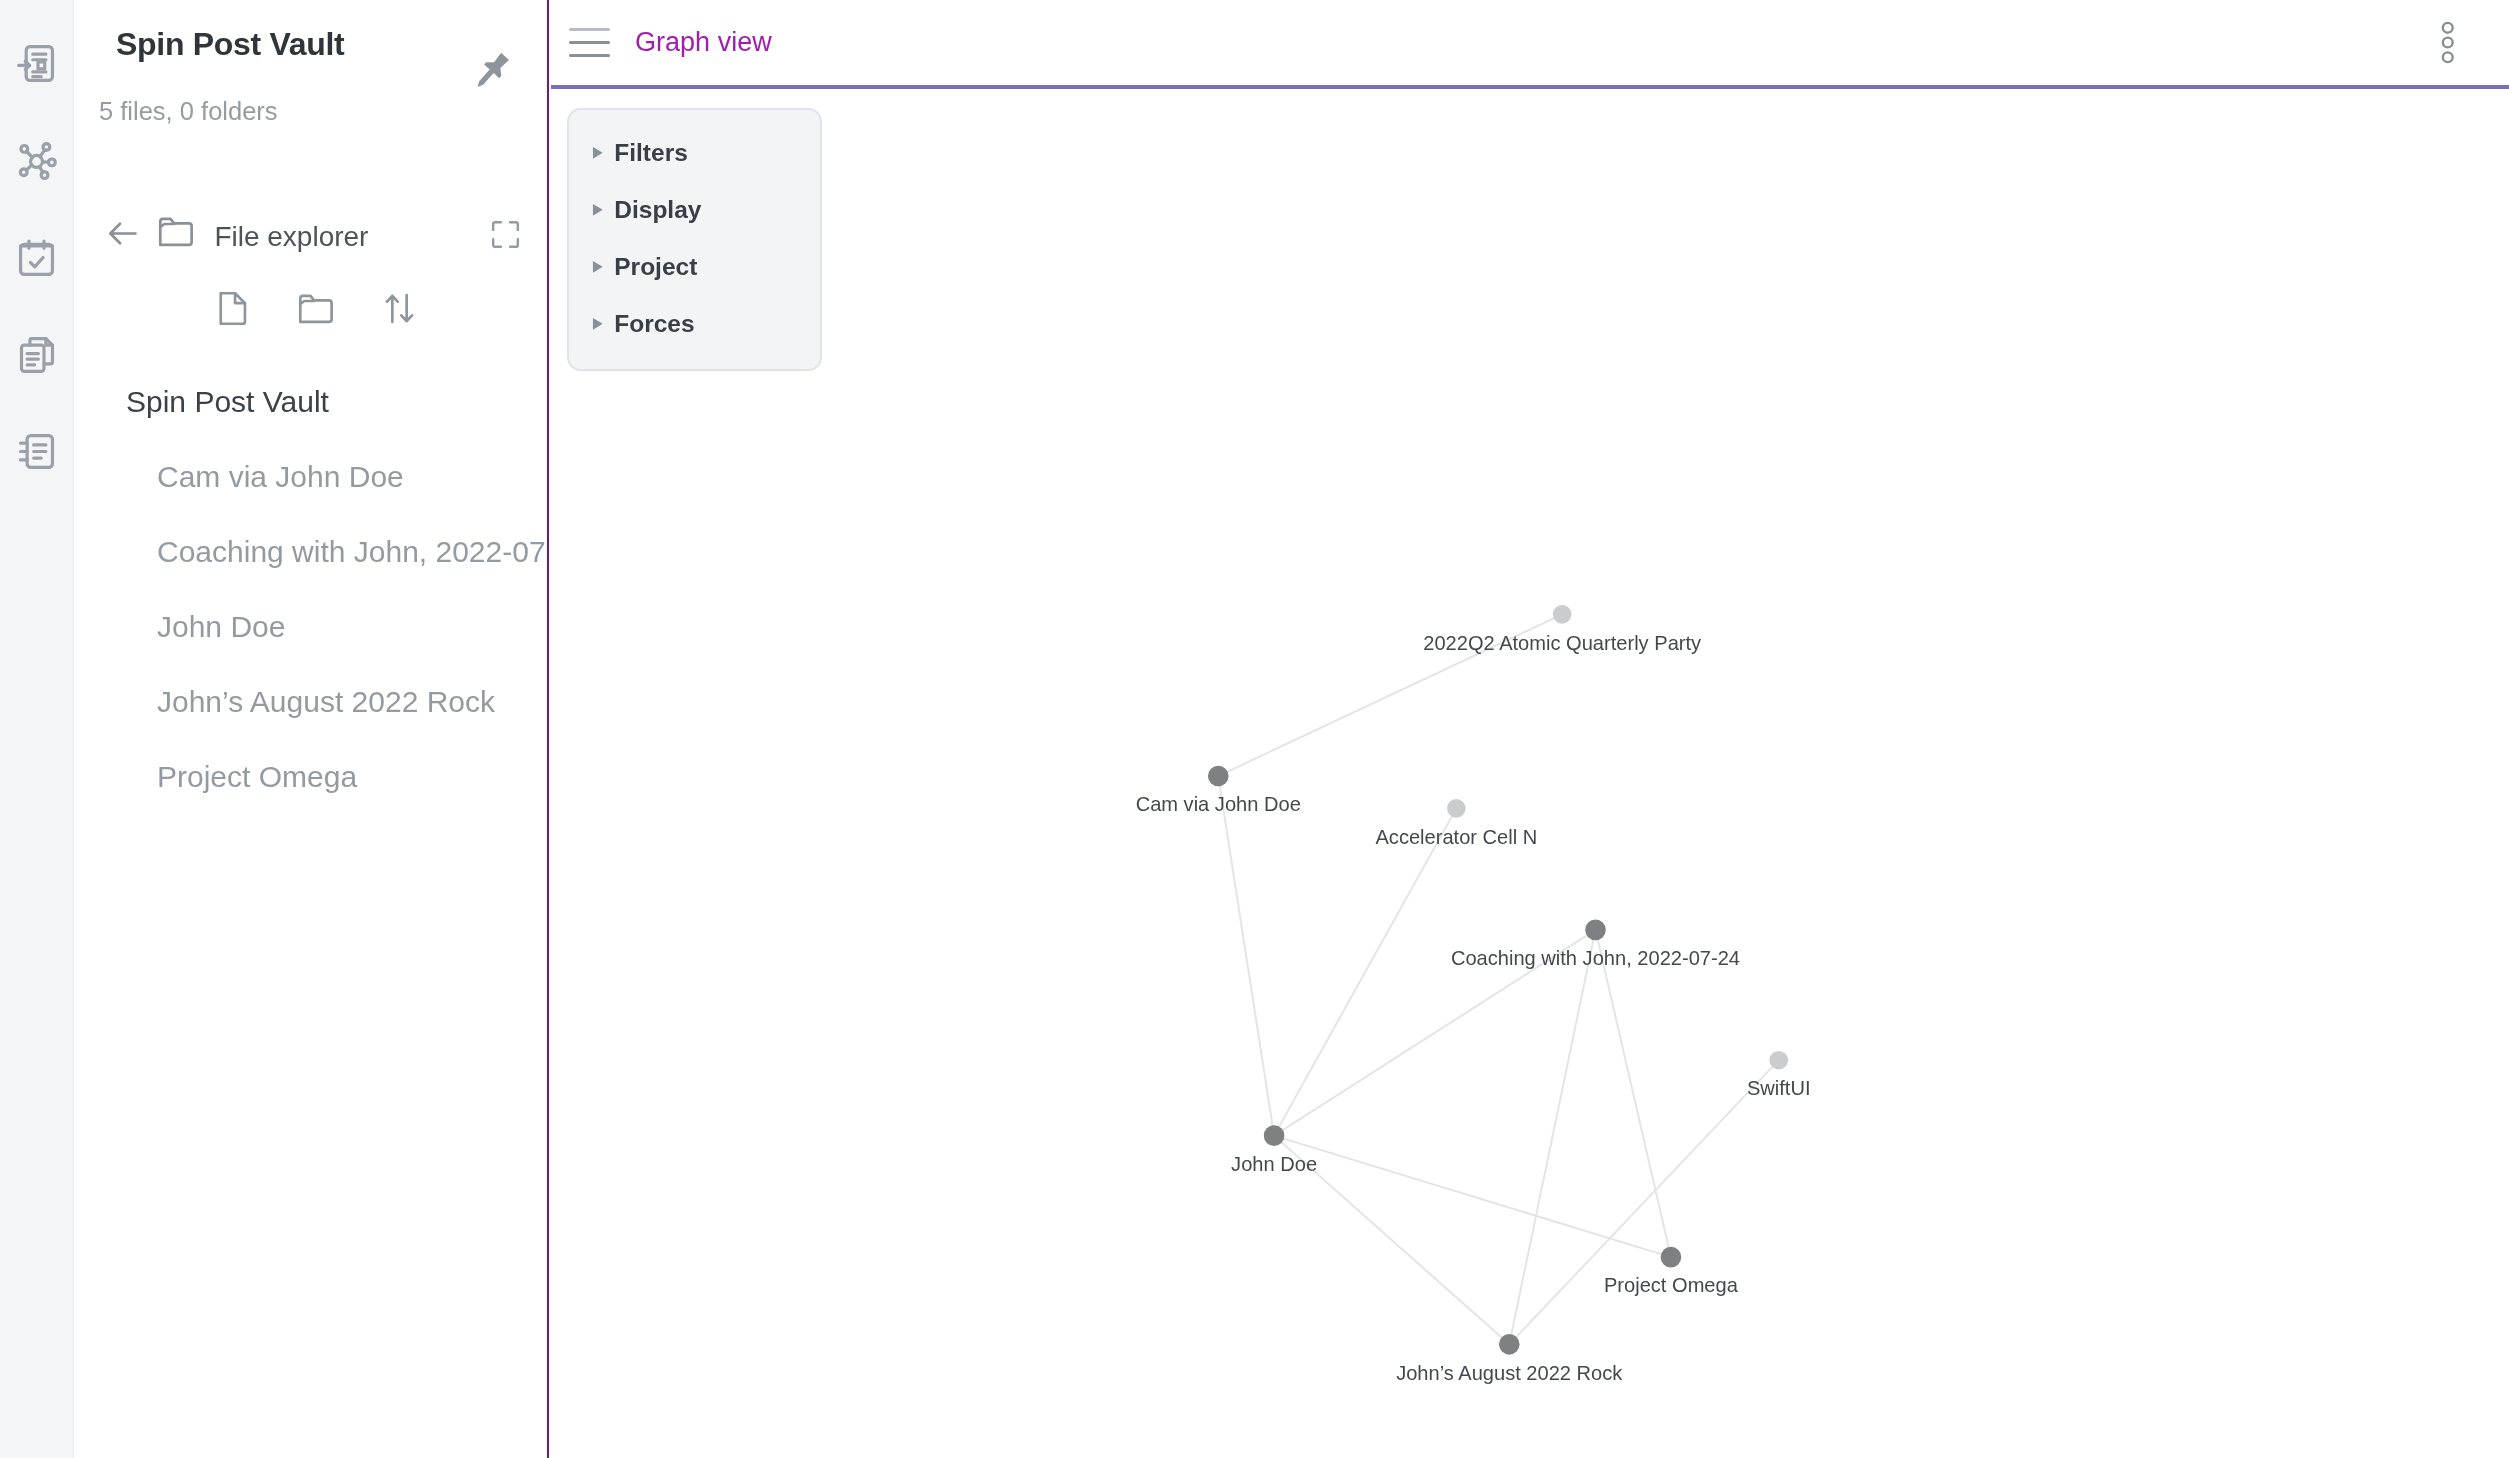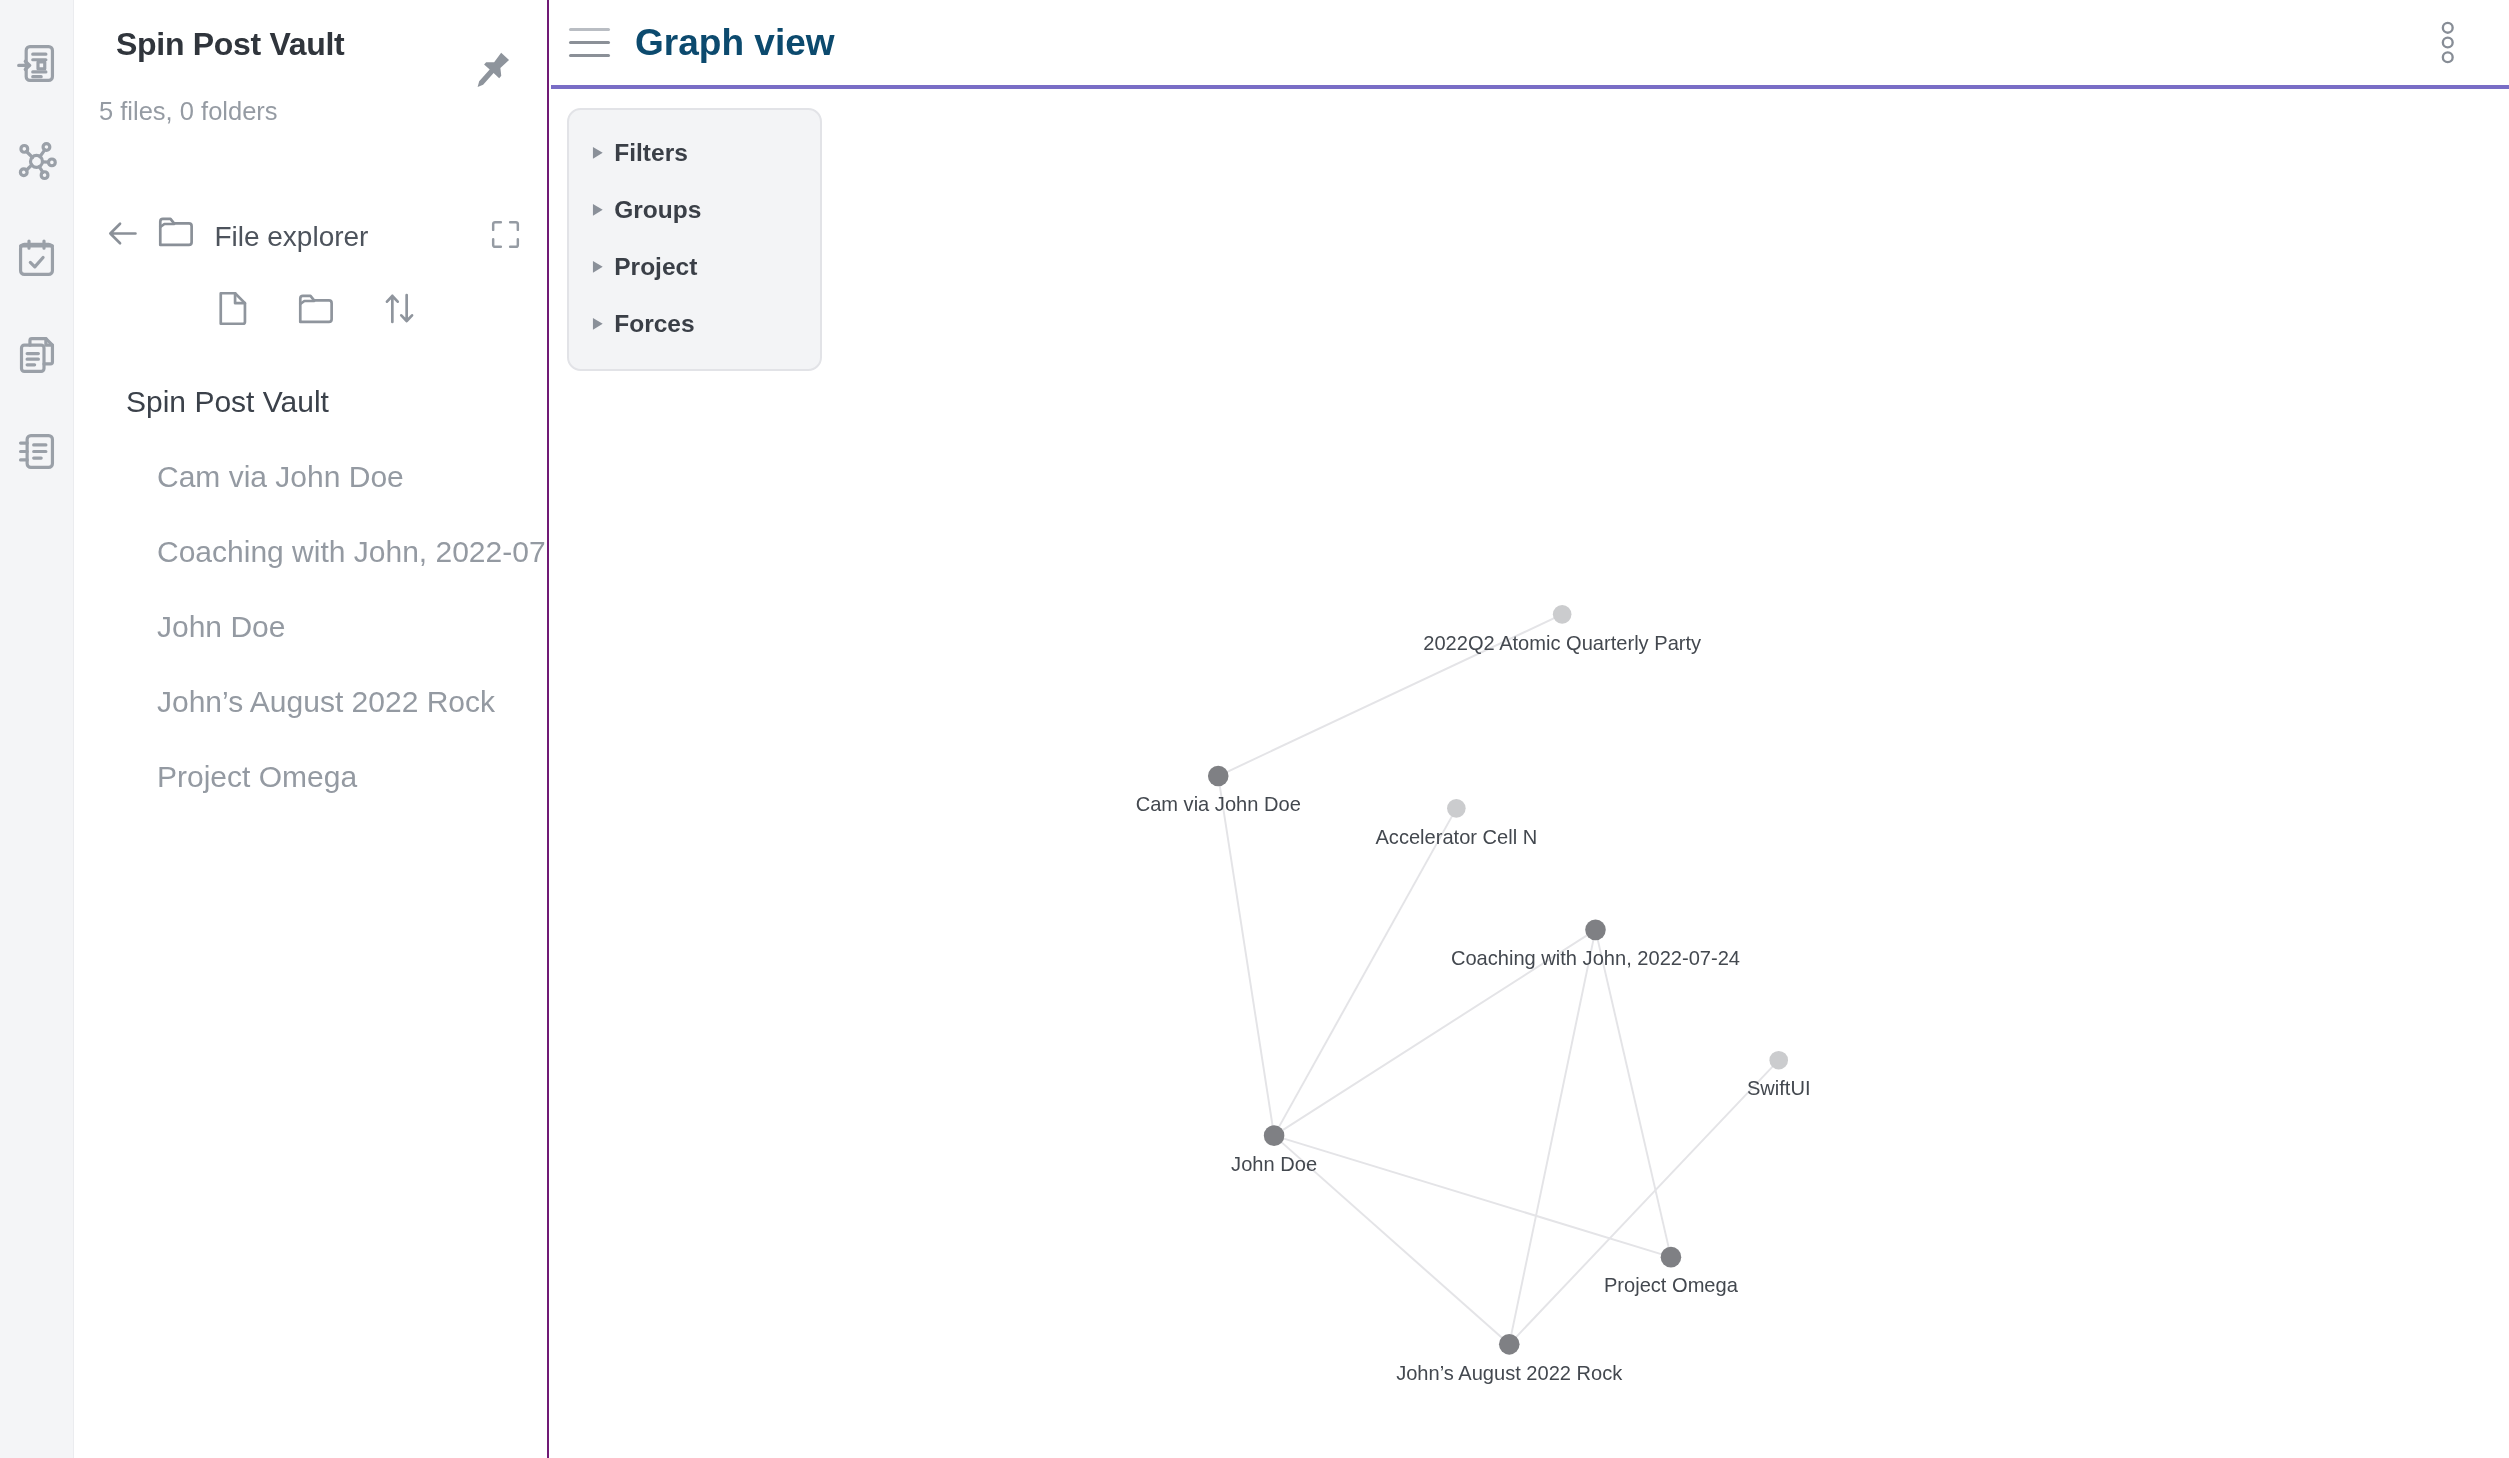--- a/index.html
+++ b/index.html
@@ -61,21 +61,21 @@
   .main-header{
     position:absolute;left:551px;top:0;right:0;height:85px;background:#fff;
     border-bottom:4.9px solid #796dc6;z-index:2;display:flex;align-items:center;
   }
   .hamburger{
     margin-left:17.6px;width:41px;height:33px;border:none;background:none;padding:2px 0;
     display:flex;flex-direction:column;justify-content:space-between;cursor:pointer;
   }
   .hamburger span{display:block;height:3.4px;border-radius:2px;background:#8b9097}
   .hamburger span:first-child{background:#b9bdc3}
-  .main-title{margin-left:25.5px;font-size:37px;font-weight:700;color:#0c4a6e}
+  .main-title{margin-left:25.5px;font-size:27px;font-weight:400;color:#a21caf}
   .more-btn{
     position:absolute;right:49px;top:15.7px;width:25.5px;height:55px;
     border:none;background:none;padding:0;color:#878d96;cursor:pointer;
   }
 
   
   .controls-panel{
     position:absolute;left:567px;top:108px;width:255px;height:263px;
     background:#f3f4f6;border:2px solid #e2e3e7;border-radius:13.7px;
     z-index:5;box-sizing:border-box;padding-top:14.7px;
@@ -248,21 +248,21 @@
       <div class="section">
         <svg class="tri" width="12.7" height="15.7" viewBox="0 0 13 16">
           <polygon points="2,2 12,8 2,14" fill="currentColor"></polygon>
         </svg>
         <span class="lbl">Filters</span>
       </div>
       <div class="section">
         <svg class="tri" width="12.7" height="15.7" viewBox="0 0 13 16">
           <polygon points="2,2 12,8 2,14" fill="currentColor"></polygon>
         </svg>
-        <span class="lbl">Groups</span>
+        <span class="lbl">Display</span>
       </div>
       <div class="section">
         <svg class="tri" width="12.7" height="15.7" viewBox="0 0 13 16">
           <polygon points="2,2 12,8 2,14" fill="currentColor"></polygon>
         </svg>
         <span class="lbl">Project</span>
       </div>
       <div class="section">
         <svg class="tri" width="12.7" height="15.7" viewBox="0 0 13 16">
           <polygon points="2,2 12,8 2,14" fill="currentColor"></polygon>

